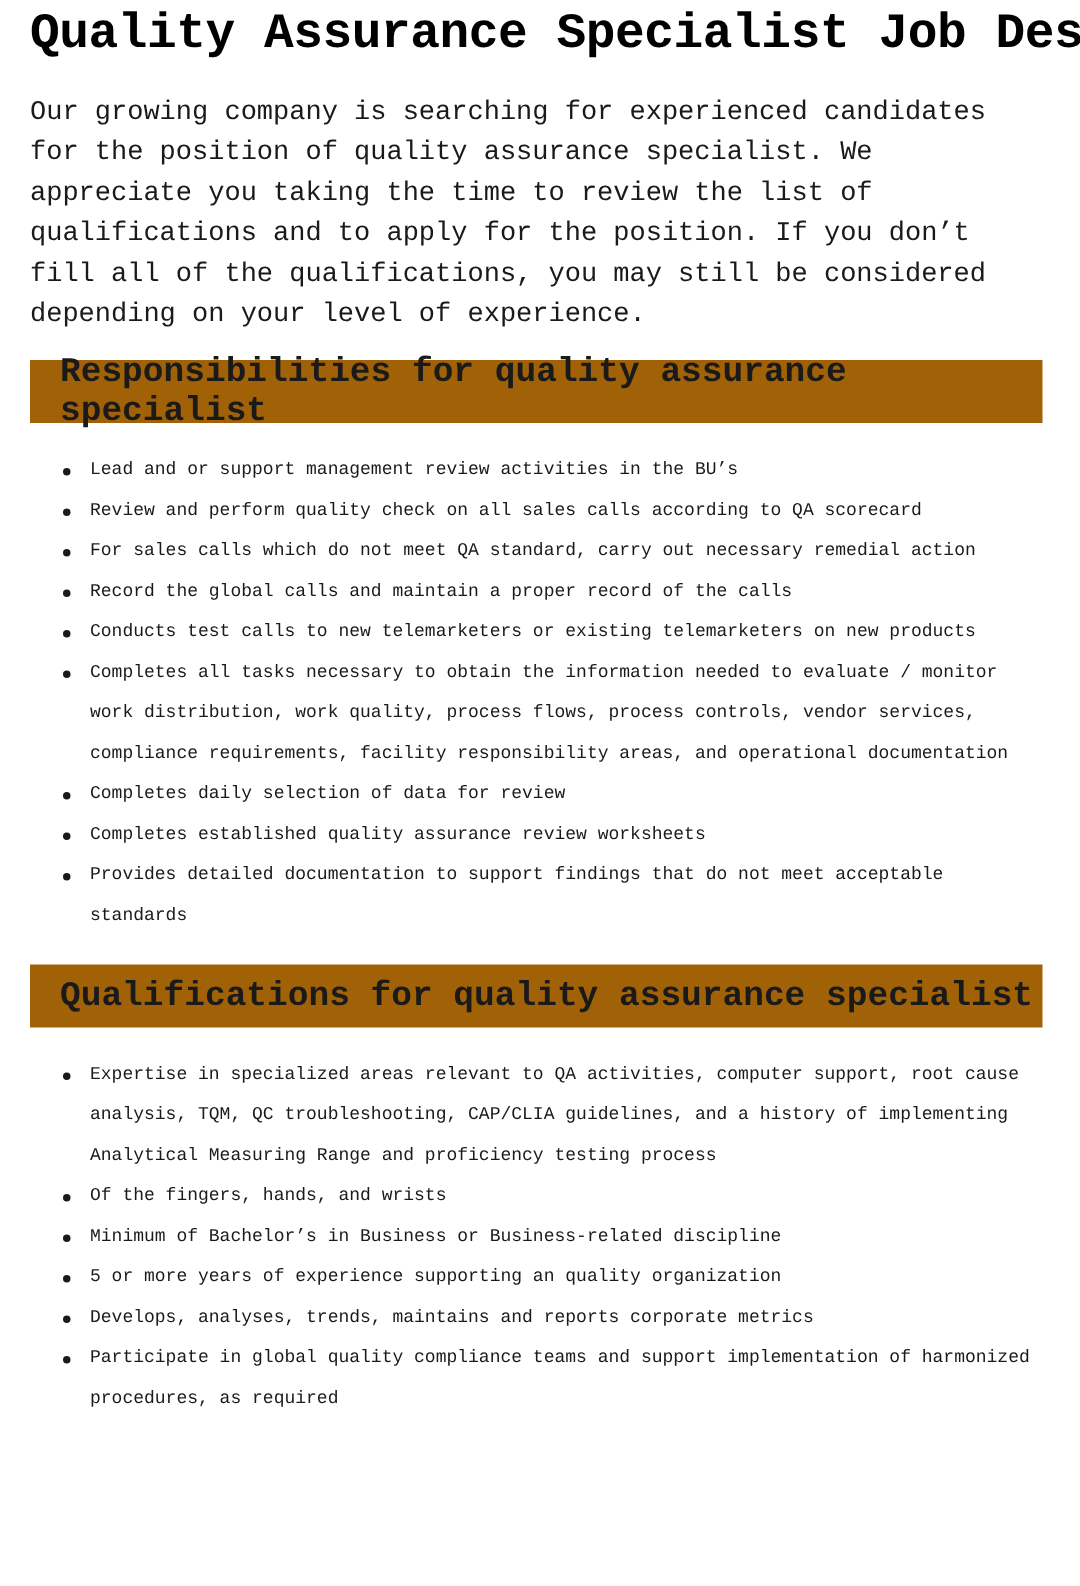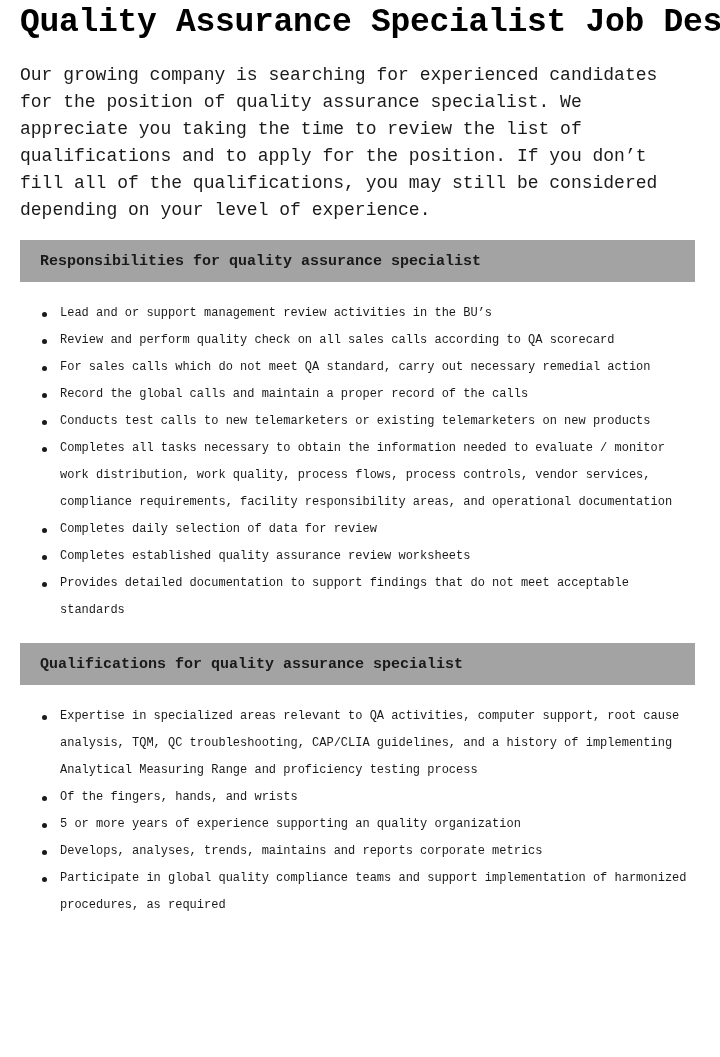--- a/index.html
+++ b/index.html
@@ -29,26 +29,26 @@
       white-space: nowrap;
     }
     p.intro {
       margin: 20px 0 0 0;
       font-size: 18px;
       line-height: 27px;
       color: #1a1a1a;
     }
     .section-header {
       margin-top: 16px;
-      background: #a3a3a3;
+      background: #a16207;
       height: 42px;
       display: flex;
       align-items: center;
       padding-left: 20px;
-      font-size: 15px;
+      font-size: 23px;
       font-weight: bold;
       color: #1a1a1a;
     }
     ul.items {
       margin: 18px 0 0 0;
       padding-left: 40px;
       list-style: none;
     }
     ul.items li {
       position: relative;
@@ -85,17 +85,18 @@
     <li>Completes all tasks necessary to obtain the information needed to evaluate / monitor work distribution, work quality, process flows, process controls, vendor services, compliance requirements, facility responsibility areas, and operational documentation</li>
     <li>Completes daily selection of data for review</li>
     <li>Completes established quality assurance review worksheets</li>
     <li>Provides detailed documentation to support findings that do not meet acceptable standards</li>
   </ul>
 
   <div class="section-header section-quals">Qualifications for quality assurance specialist</div>
   <ul class="items">
     <li>Expertise in specialized areas relevant to QA activities, computer support, root cause analysis, TQM, QC troubleshooting, CAP/CLIA guidelines, and a history of implementing Analytical Measuring Range and proficiency testing process</li>
     <li>Of the fingers, hands, and wrists</li>
+    <li>Minimum of Bachelor’s in Business or Business-related discipline</li>
     <li>5 or more years of experience supporting an quality organization</li>
     <li>Develops, analyses, trends, maintains and reports corporate metrics</li>
     <li>Participate in global quality compliance teams and support implementation of harmonized procedures, as required</li>
   </ul>
 </div>
 
 </body></html>

